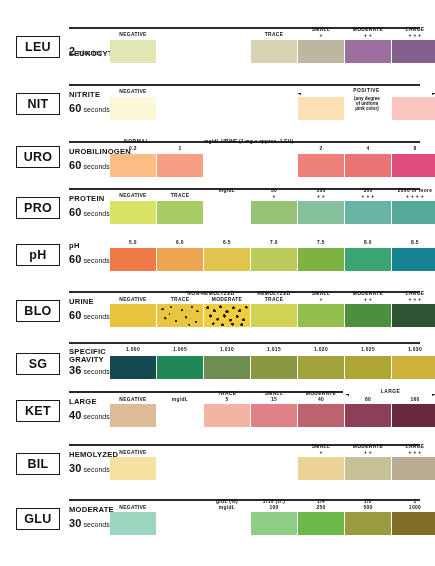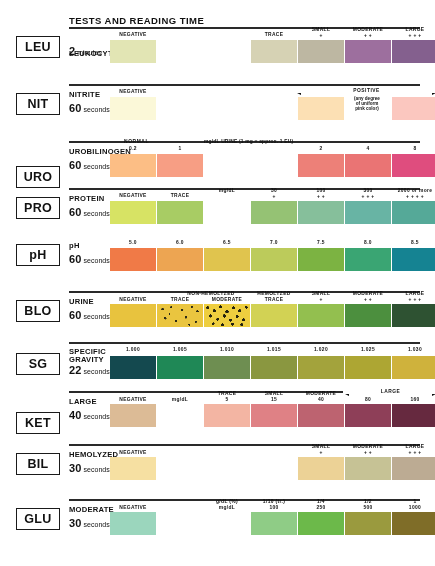--- a/index.html
+++ b/index.html
@@ -120,21 +120,20 @@
   .normal-note{
     position:absolute;
     font-size:4.9px;font-weight:bold;letter-spacing:.6px;color:#111;white-space:nowrap;
   }
 </style>
 </head>
 <body>
 
 <div id="sheet">
 
-  <div class="page-title">TESTS AND READING TIME</div>
 
   <div class="rule" style="top:27px"></div>
   <div class="row" style="top:30px">
     <div class="badge" style="top:6px">LEU</div>
     <div class="panel" style="height:56px">
       <div class="test-name" style="top:20px">LEUKOCYTES</div>
       <div class="time" style="top:15px">
         <span class="num">2</span>
         <span>minutes</span>
       </div>
@@ -190,21 +189,21 @@
         <div class="pad" style="top:10px;background:#fce0b4"></div>
       </div>
       <div class="col" style="left:323px">
         <div class="pad" style="top:10px;background:#fbc7bf"></div>
       </div>
     </div>
   </div>
 
   <div class="rule" style="top:141px"></div>
   <div class="row" style="top:144px">
-    <div class="badge" style="top:22px">URO</div>
+    <div class="badge" style="top:2px">URO</div>
     <div class="panel" style="height:56px">
       <div class="normal-note" style="left:55px;top:-5px">NORMAL</div>
       <div class="unit-note" style="left:135px;top:-5px">mg/dL URINE (1 mg = approx. 1 EU)</div>
       <div class="test-name" style="top:4px">UROBILINOGEN</div>
       <div class="time" style="top:15px">
         <span class="num">60</span>
         <span>seconds</span>
       </div>
       <div class="col" style="left:41px">
         <div class="lab" style="top:2px">0.2</div>
@@ -355,21 +354,21 @@
       </div>
     </div>
   </div>
 
   <div class="rule" style="top:342px"></div>
   <div class="row" style="top:345px">
     <div class="badge" style="top:8px">SG</div>
     <div class="panel" style="height:52px">
       <div class="test-name" style="top:3px;line-height:8.2px;width:40px">SPECIFIC<br>GRAVITY</div>
       <div class="time" style="top:19px">
-        <span class="num">22</span>
+        <span class="num">36</span>
         <span>seconds</span>
       </div>
       <div class="col" style="left:41px">
         <div class="lab" style="top:2px">1.000</div>
         <div class="pad" style="top:11px;background:#14494f"></div>
       </div>
       <div class="col" style="left:88px">
         <div class="lab" style="top:2px">1.005</div>
         <div class="pad" style="top:11px;background:#1f8856"></div>
       </div>
@@ -391,21 +390,21 @@
       </div>
       <div class="col" style="left:323px">
         <div class="lab" style="top:2px">1.030</div>
         <div class="pad" style="top:11px;background:#cfb23c"></div>
       </div>
     </div>
   </div>
 
   <div class="rule" style="top:391px"></div>
   <div class="row" style="top:394px">
-    <div class="badge" style="top:18px">KET</div>
+    <div class="badge" style="top:6px">KET</div>
     <div class="panel" style="height:52px">
       <div class="test-name" style="top:4px">LARGE</div>
       <div class="time" style="top:15px">
         <span class="num">40</span>
         <span>seconds</span>
       </div>
       <div class="col" style="left:41px">
         <div class="lab" style="top:2.5px">NEGATIVE</div>
         <div class="pad" style="top:10px;background:#dcbb96"></div>
       </div>

